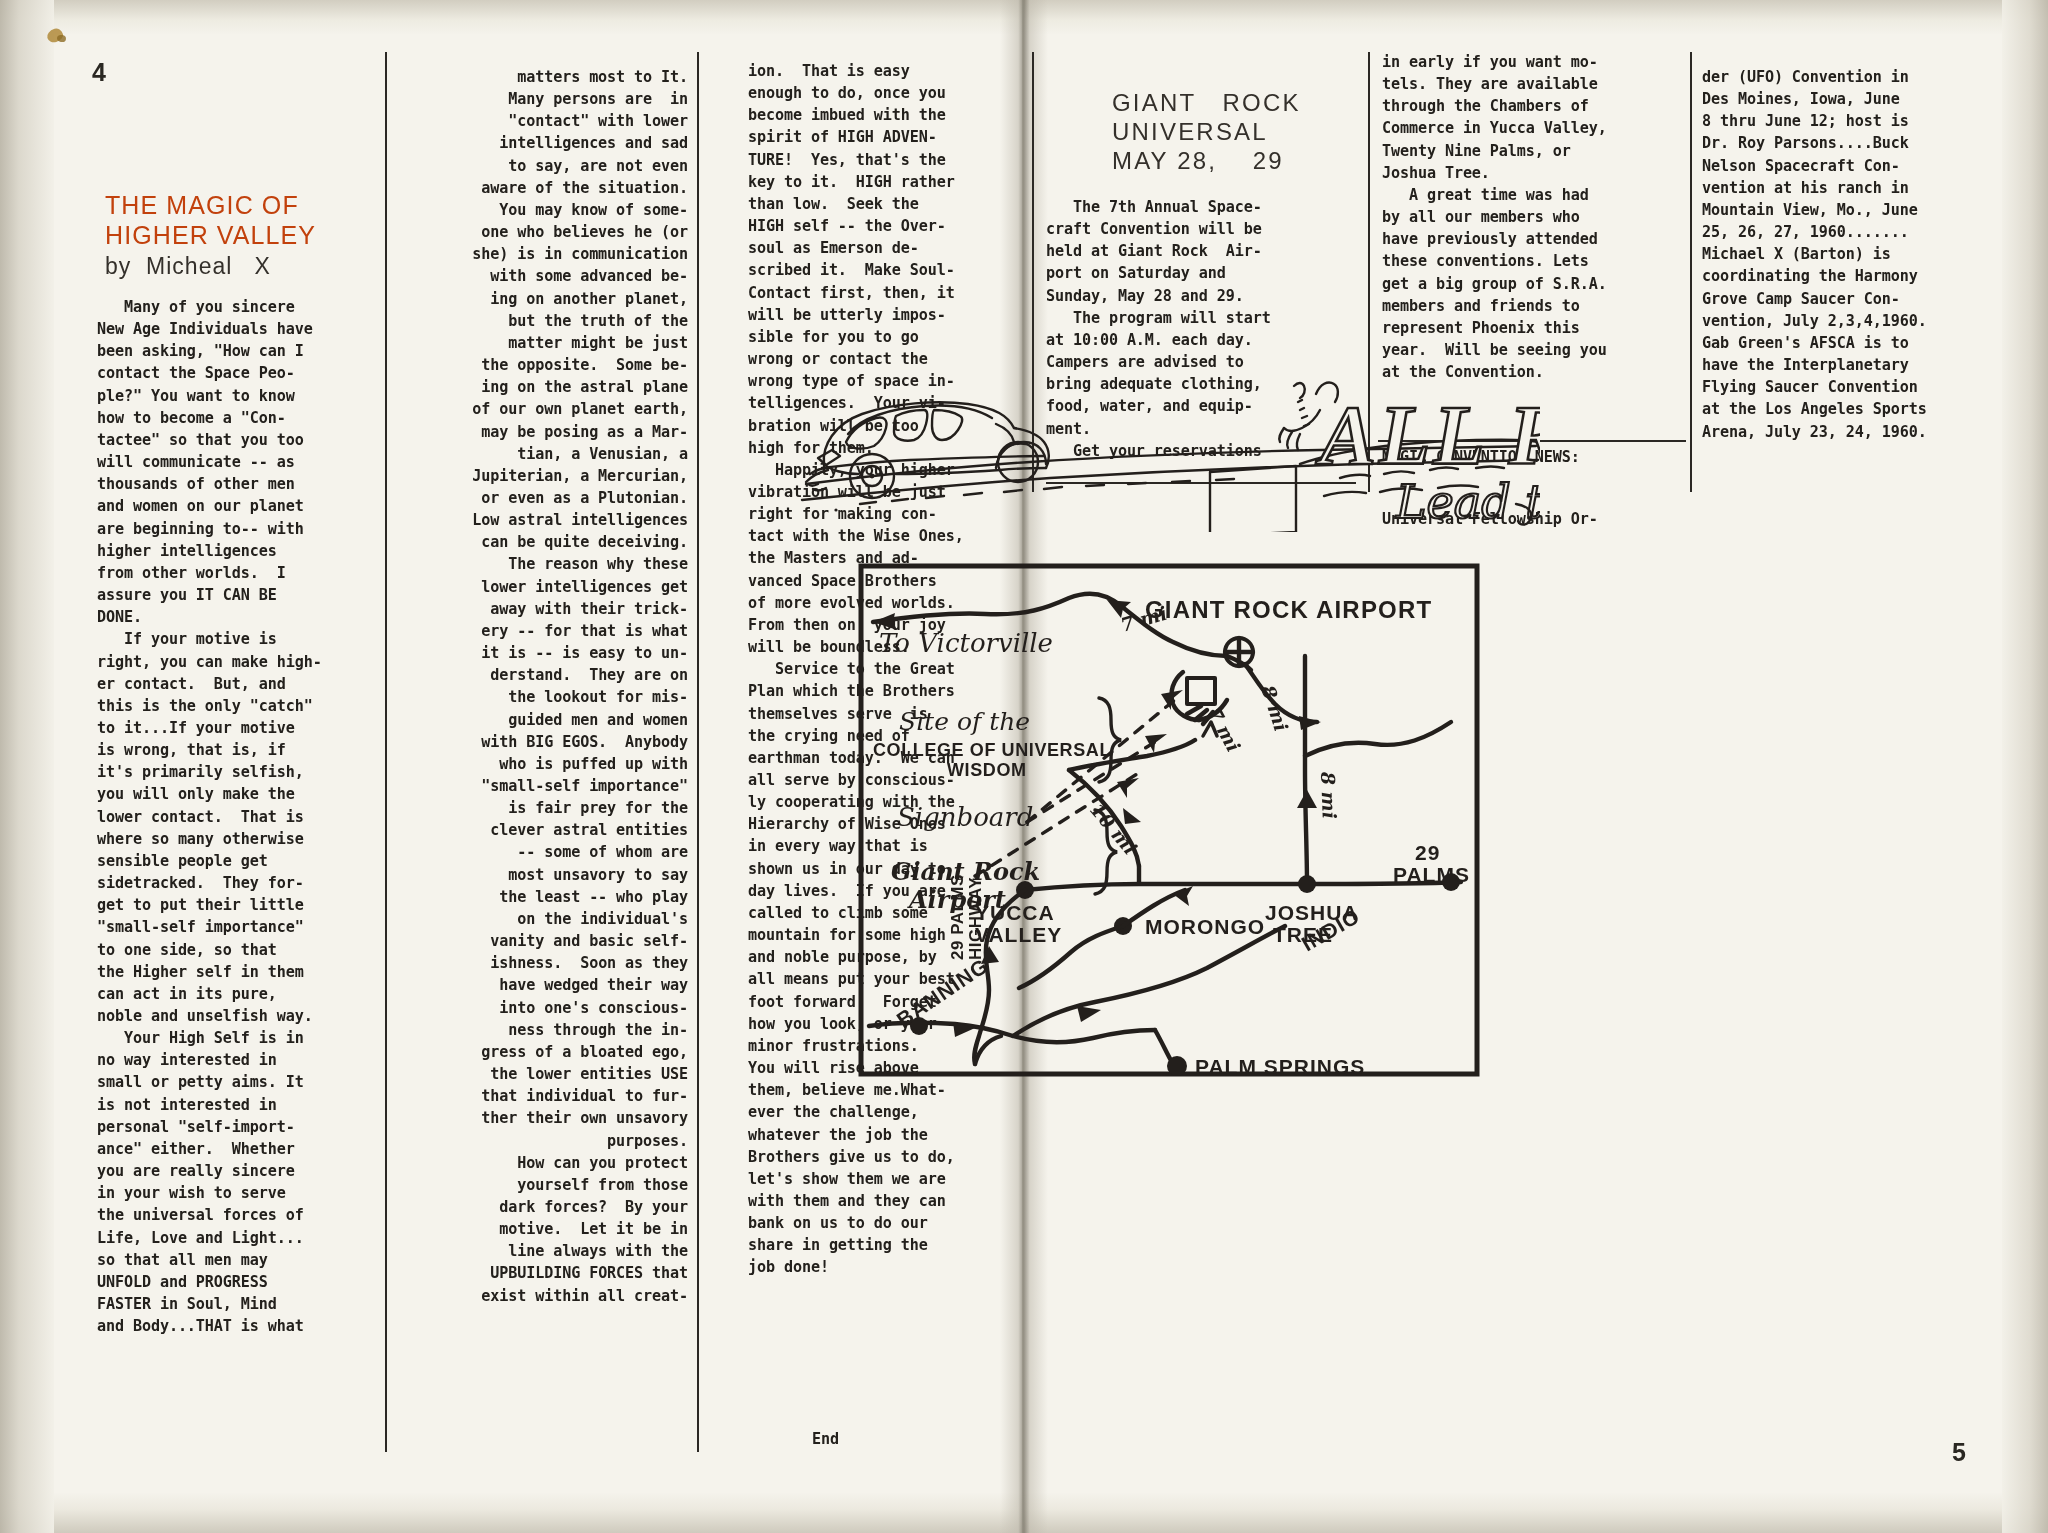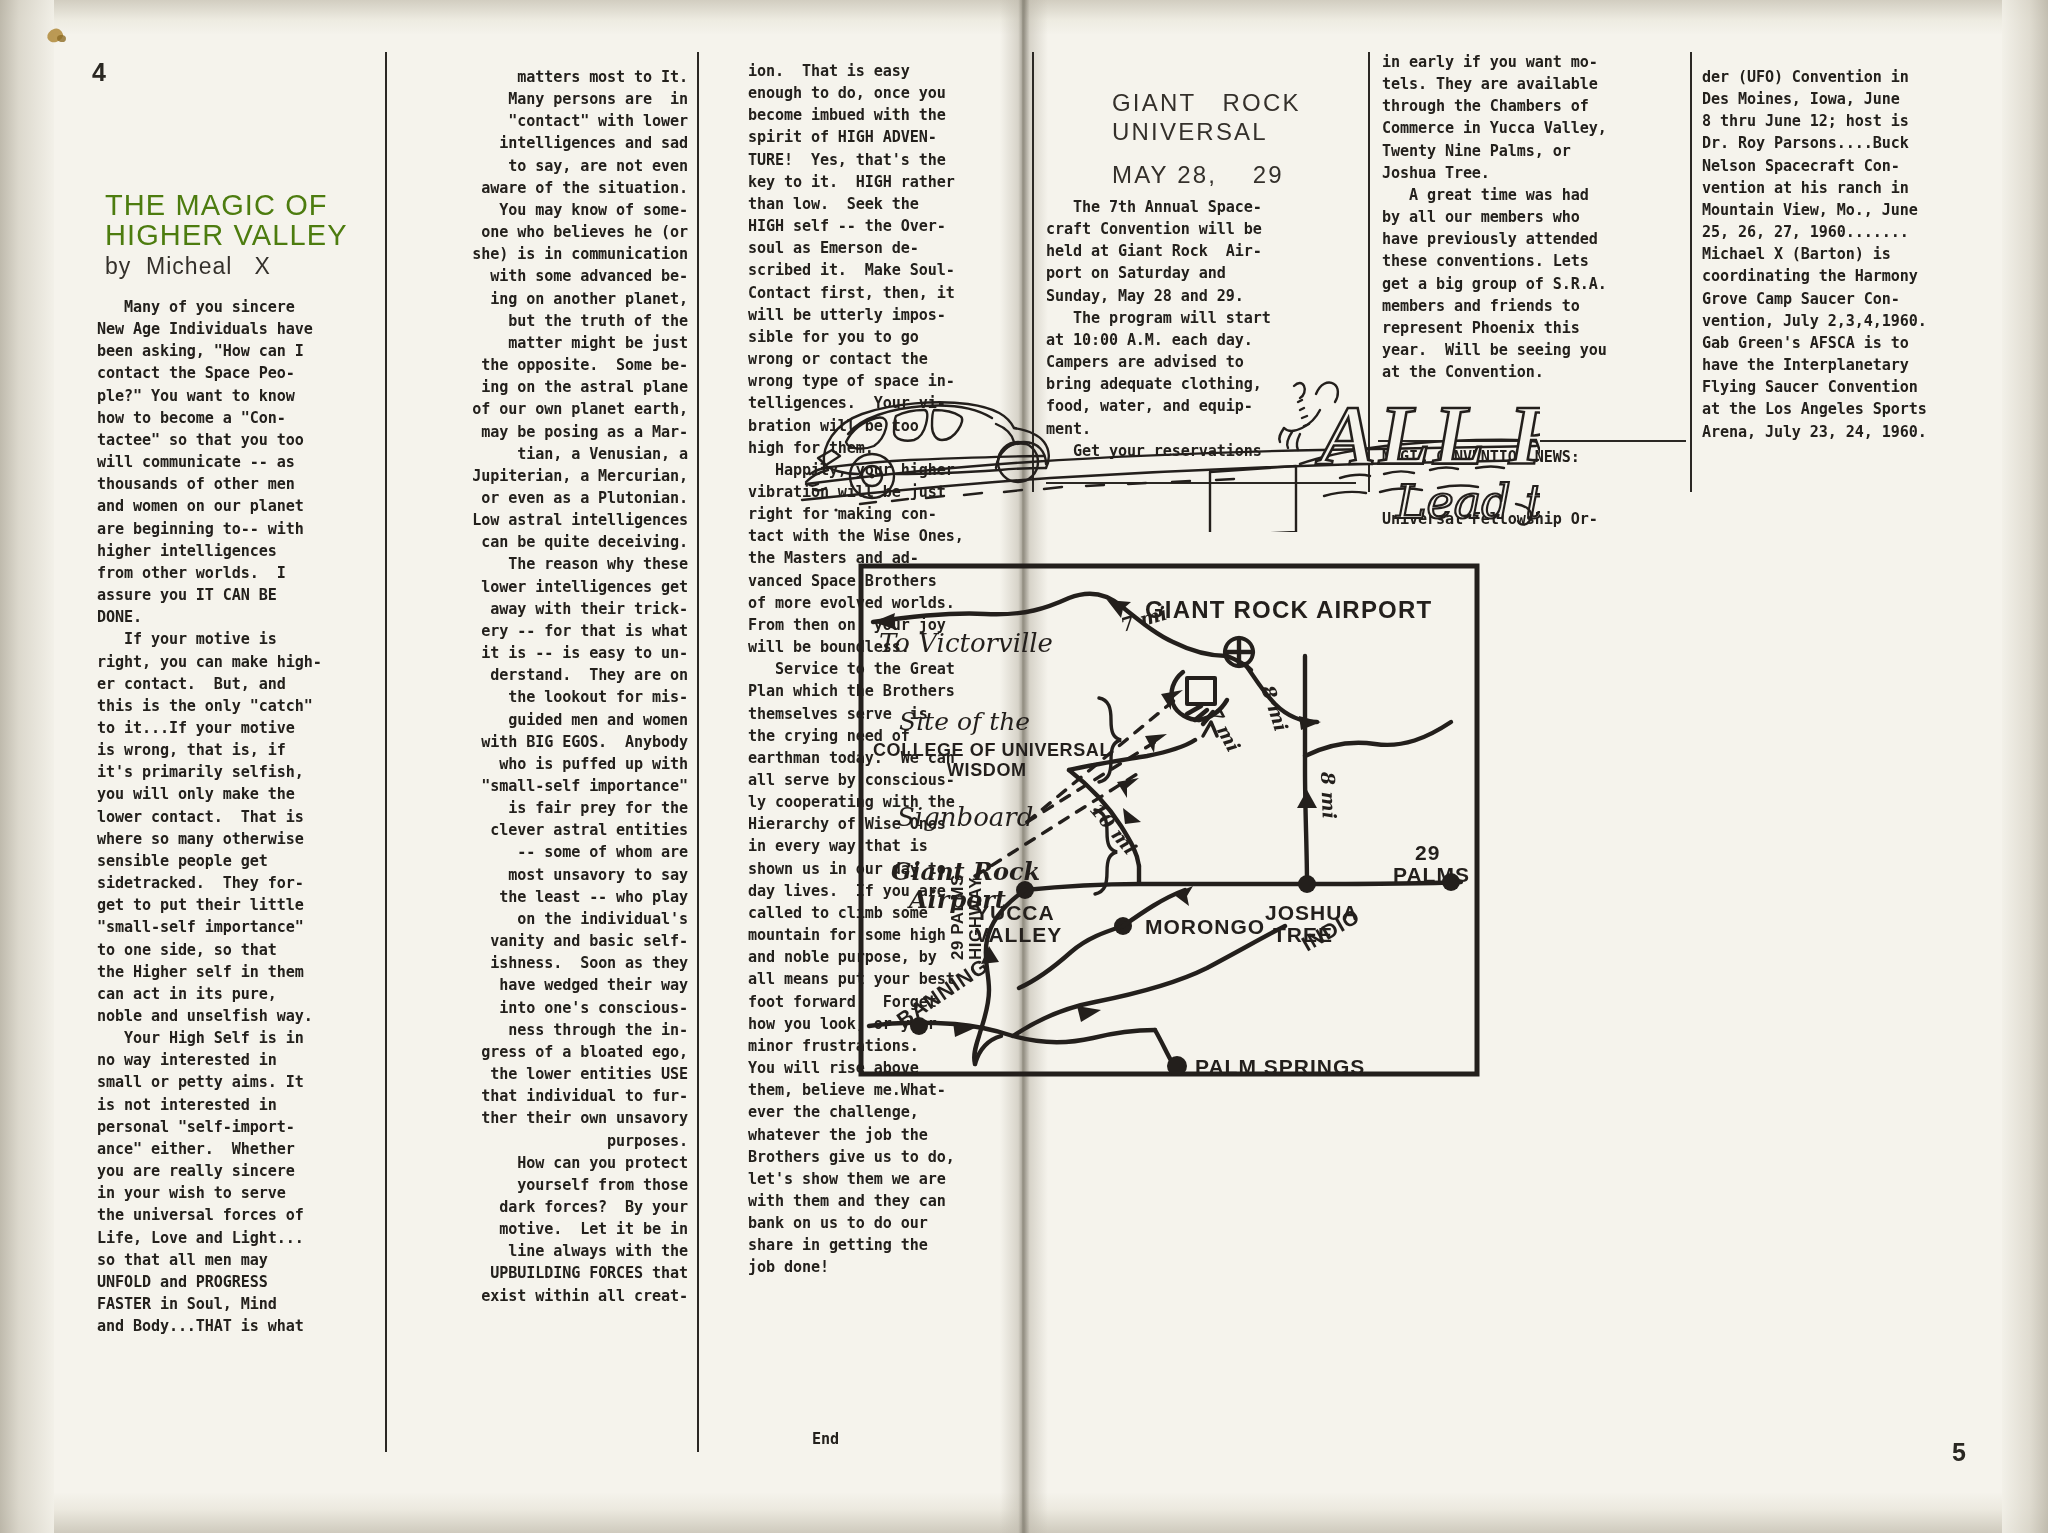--- a/index.html
+++ b/index.html
@@ -89,24 +89,24 @@
     font-family: "Liberation Sans", sans-serif;
     font-size: 25px;
     font-weight: 700;
     color: #2a2722;
   }
 
   
   .headline {
     position: absolute;
     font-family: "Liberation Sans", sans-serif;
-    font-size: 29px;
+    font-size: 25px;
     line-height: 30px;
     letter-spacing: 1.1px;
-    color: #4d7c0f;
+    color: #c2410c;
     white-space: pre;
   }
   .byline {
     position: absolute;
     font-family: "Liberation Sans", sans-serif;
     font-size: 23px;
     letter-spacing: 1.0px;
     color: #34302b;
     white-space: pre;
   }
@@ -326,21 +326,21 @@
 Brothers give us to do,
 let's show them we are
 with them and they can
 bank on us to do our
 share in getting the
 job done!</div>
   <div class="col" style="left:812px; top:1428px;">End</div>
 
   <div class="conv-head" style="left:1112px; top:88px;">GIANT   ROCK</div>
   <div class="conv-head" style="left:1112px; top:117px;">UNIVERSAL</div>
-  <div class="conv-head" style="left:1112px; top:146px;margin-top:14px;">MAY 28,    29</div>
+  <div class="conv-head" style="left:1112px; top:146px;">MAY 28,    29</div>
 
   <div class="col" style="left:1046px; top:196px; width:310px;">   The 7th Annual Space-
 craft Convention will be
 held at Giant Rock  Air-
 port on Saturday and
 Sunday, May 28 and 29.
    The program will start
 at 10:00 A.M. each day.
 Campers are advised to
 bring adequate clothing,

